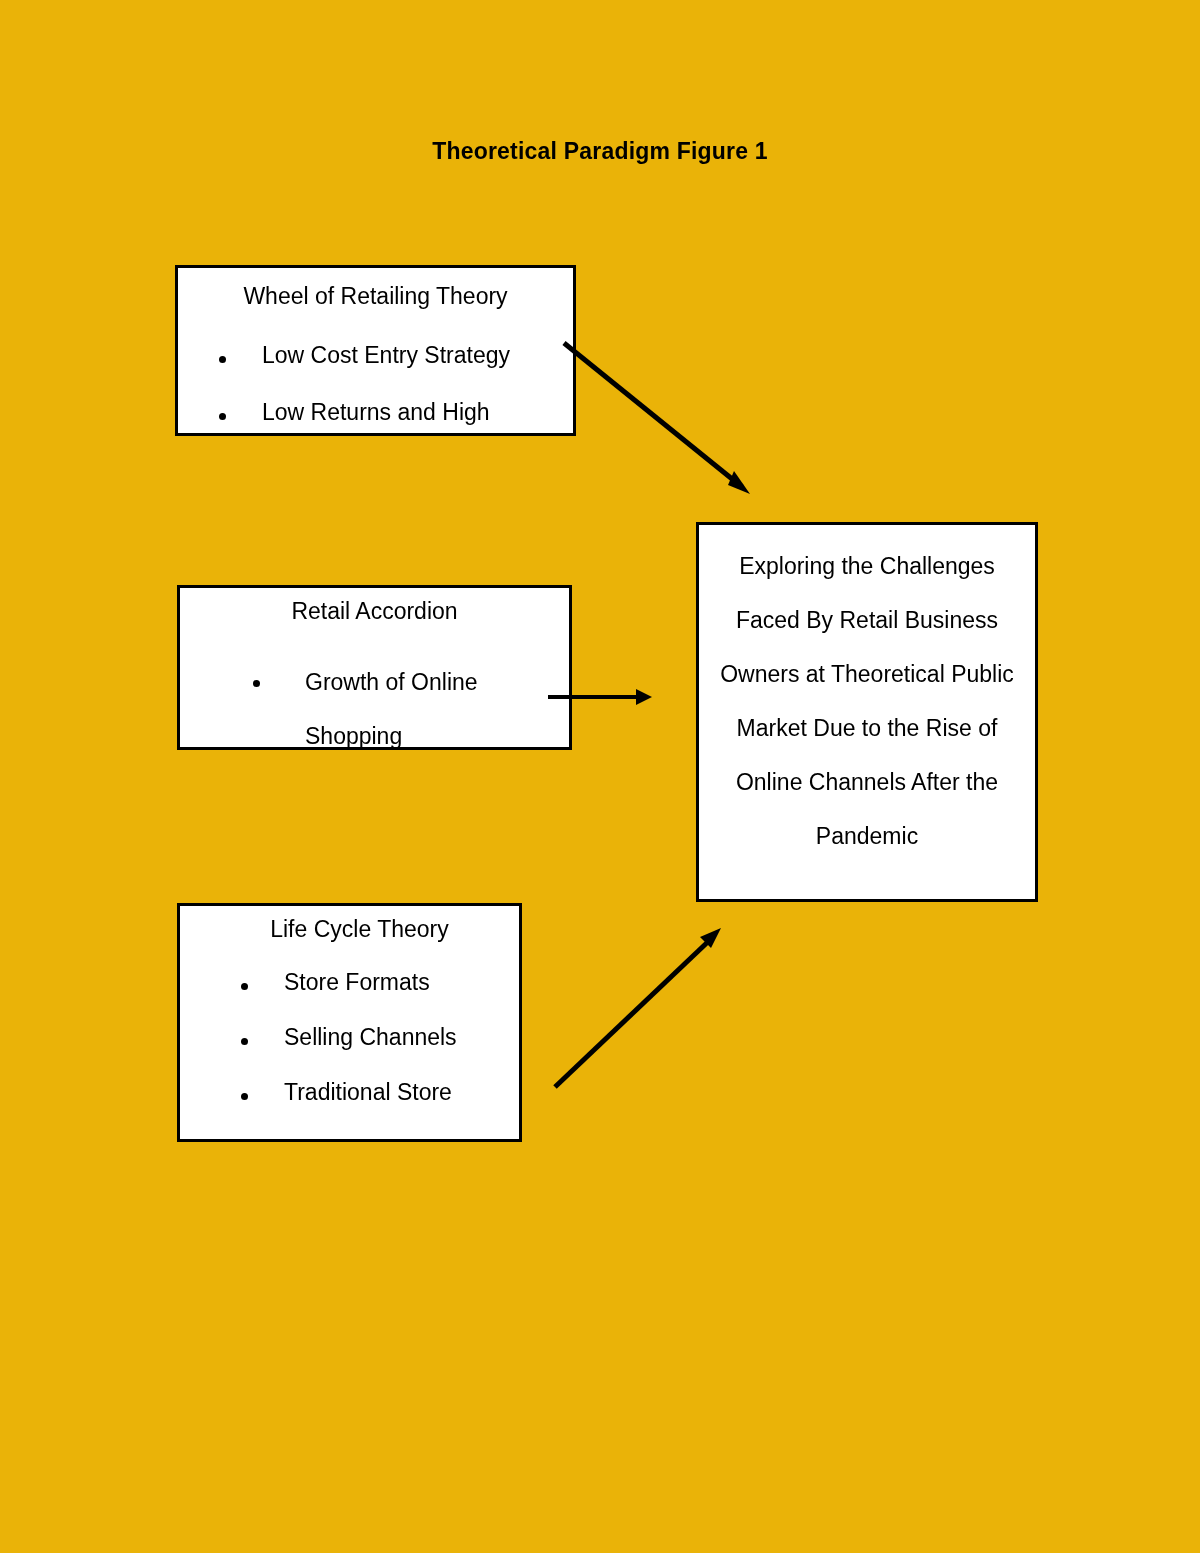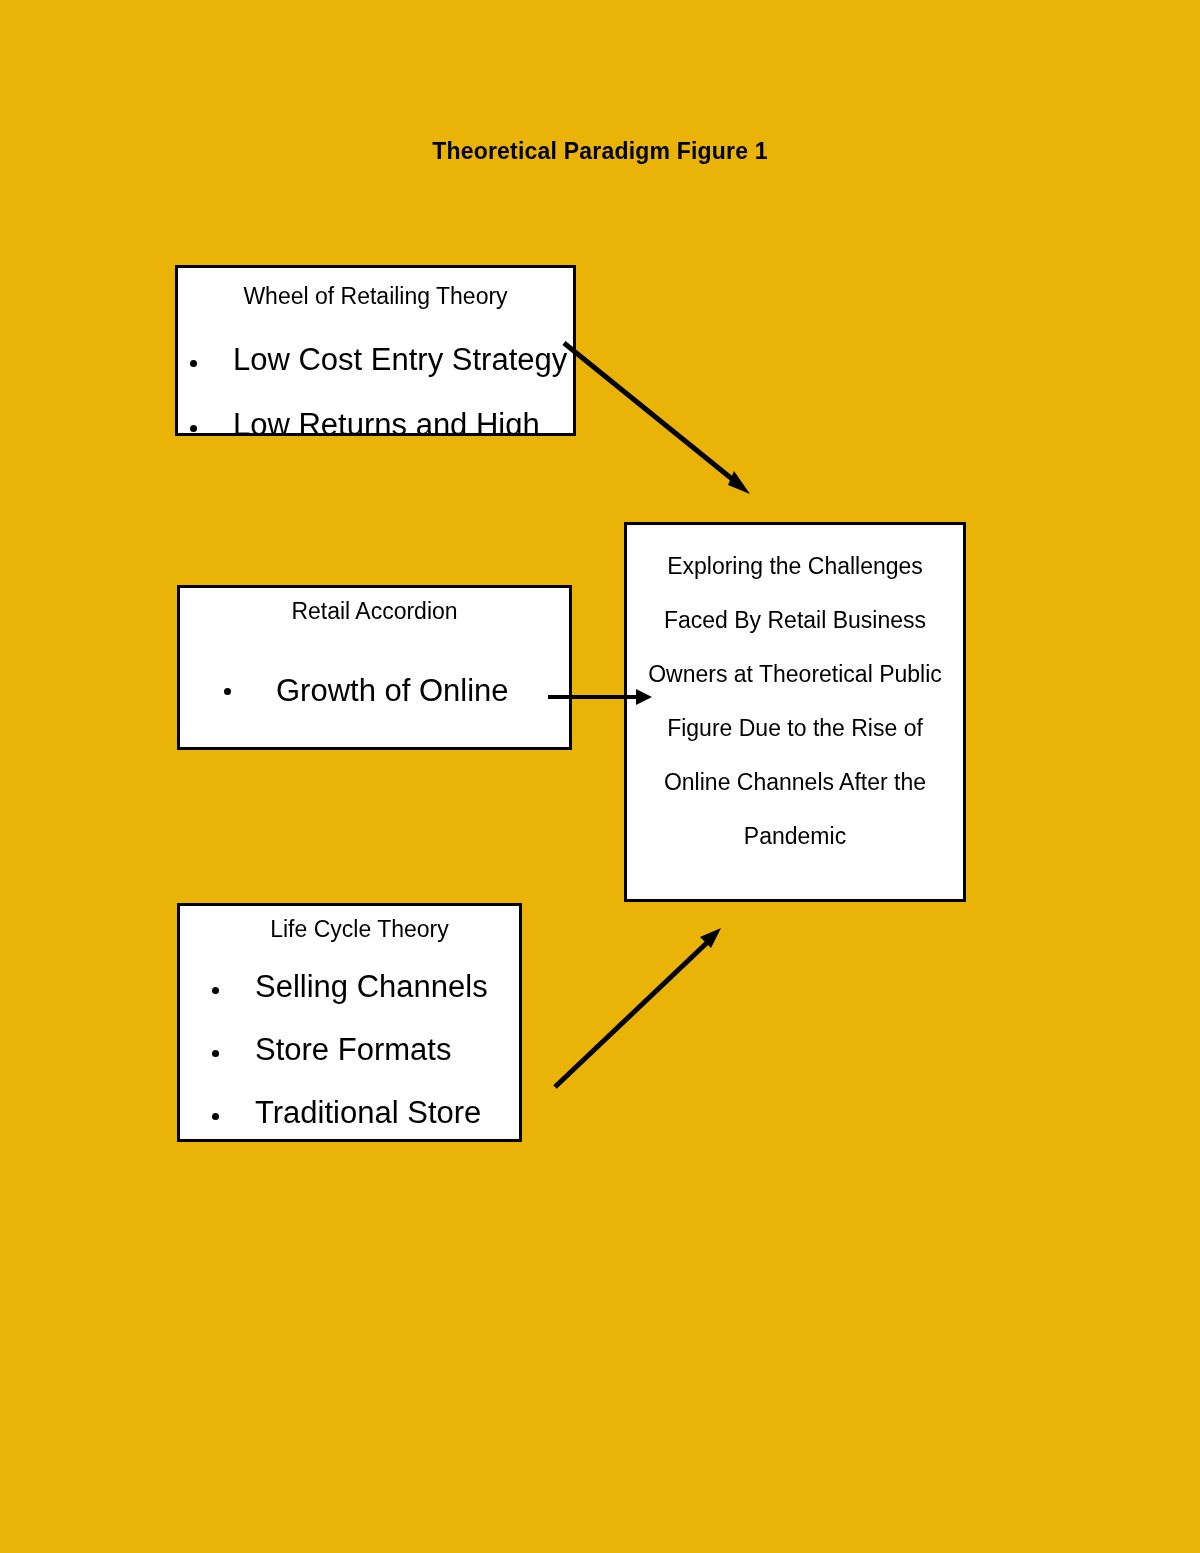--- a/index.html
+++ b/index.html
@@ -40,23 +40,24 @@
     font-size: 23px;
     line-height: 1.0;
   }
   .bullet-list {
     list-style: none;
     margin: 0;
     padding: 0;
   }
   .bullet-item {
     position: relative;
-    font-size: 31px;
+    font-size: 23px;
     padding-left: 55px;
     line-height: 1.0;
+    margin-left: 29px;
   }
   .bullet-item .bullet-dot {
     position: absolute;
     left: 12px;
     top: 0.52em;
     width: 7px;
     height: 7px;
     background: #000000;
     border-radius: 50%;
   }
@@ -109,21 +110,21 @@
     margin-top: 12px;
   }
   #box-lifecycle .bullet-list {
     margin-top: 30px;
   }
   #box-lifecycle .bullet-item {
     margin-bottom: 32px;
   }
   
   #box-outcome {
-    left: 624px;
+    left: 696px;
     top: 522px;
     width: 342px;
     height: 380px;
     padding: 14px 6px 0 6px;
   }
   .outcome-line {
     text-align: center;
     font-size: 23px;
     line-height: 2.35;
   }
@@ -165,38 +166,38 @@
         <span>Growth of Online Shopping</span>
       </li>
     </ul>
   </div>
 
   <div class="theory-box" id="box-lifecycle">
     <div class="box-heading">Life Cycle Theory</div>
     <ul class="bullet-list">
       <li class="bullet-item">
         <span class="bullet-dot"></span>
+        <span>Store Formats</span>
+      </li>
+      <li class="bullet-item">
+        <span class="bullet-dot"></span>
         <span>Selling Channels</span>
-      </li>
-      <li class="bullet-item">
-        <span class="bullet-dot"></span>
-        <span>Store Formats</span>
       </li>
       <li class="bullet-item">
         <span class="bullet-dot"></span>
         <span>Traditional Store</span>
       </li>
     </ul>
   </div>
 
   <div class="theory-box" id="box-outcome">
     <div class="outcome-line">Exploring the Challenges</div>
     <div class="outcome-line">Faced By Retail Business</div>
     <div class="outcome-line">Owners at Theoretical Public</div>
-    <div class="outcome-line">Figure Due to the Rise of</div>
+    <div class="outcome-line">Market Due to the Rise of</div>
     <div class="outcome-line">Online Channels After the</div>
     <div class="outcome-line">Pandemic</div>
   </div>
 
   <svg class="arrow-svg" id="arrow-top" width="210" height="175" viewBox="0 0 210 175">
     <line x1="14" y1="13" x2="192" y2="157" stroke="#000000" stroke-width="5"></line>
     <polygon points="200,164 178,155 184,141" fill="#000000"></polygon>
   </svg>
 
   <svg class="arrow-svg" id="arrow-middle" width="125" height="40" viewBox="0 0 125 40">

